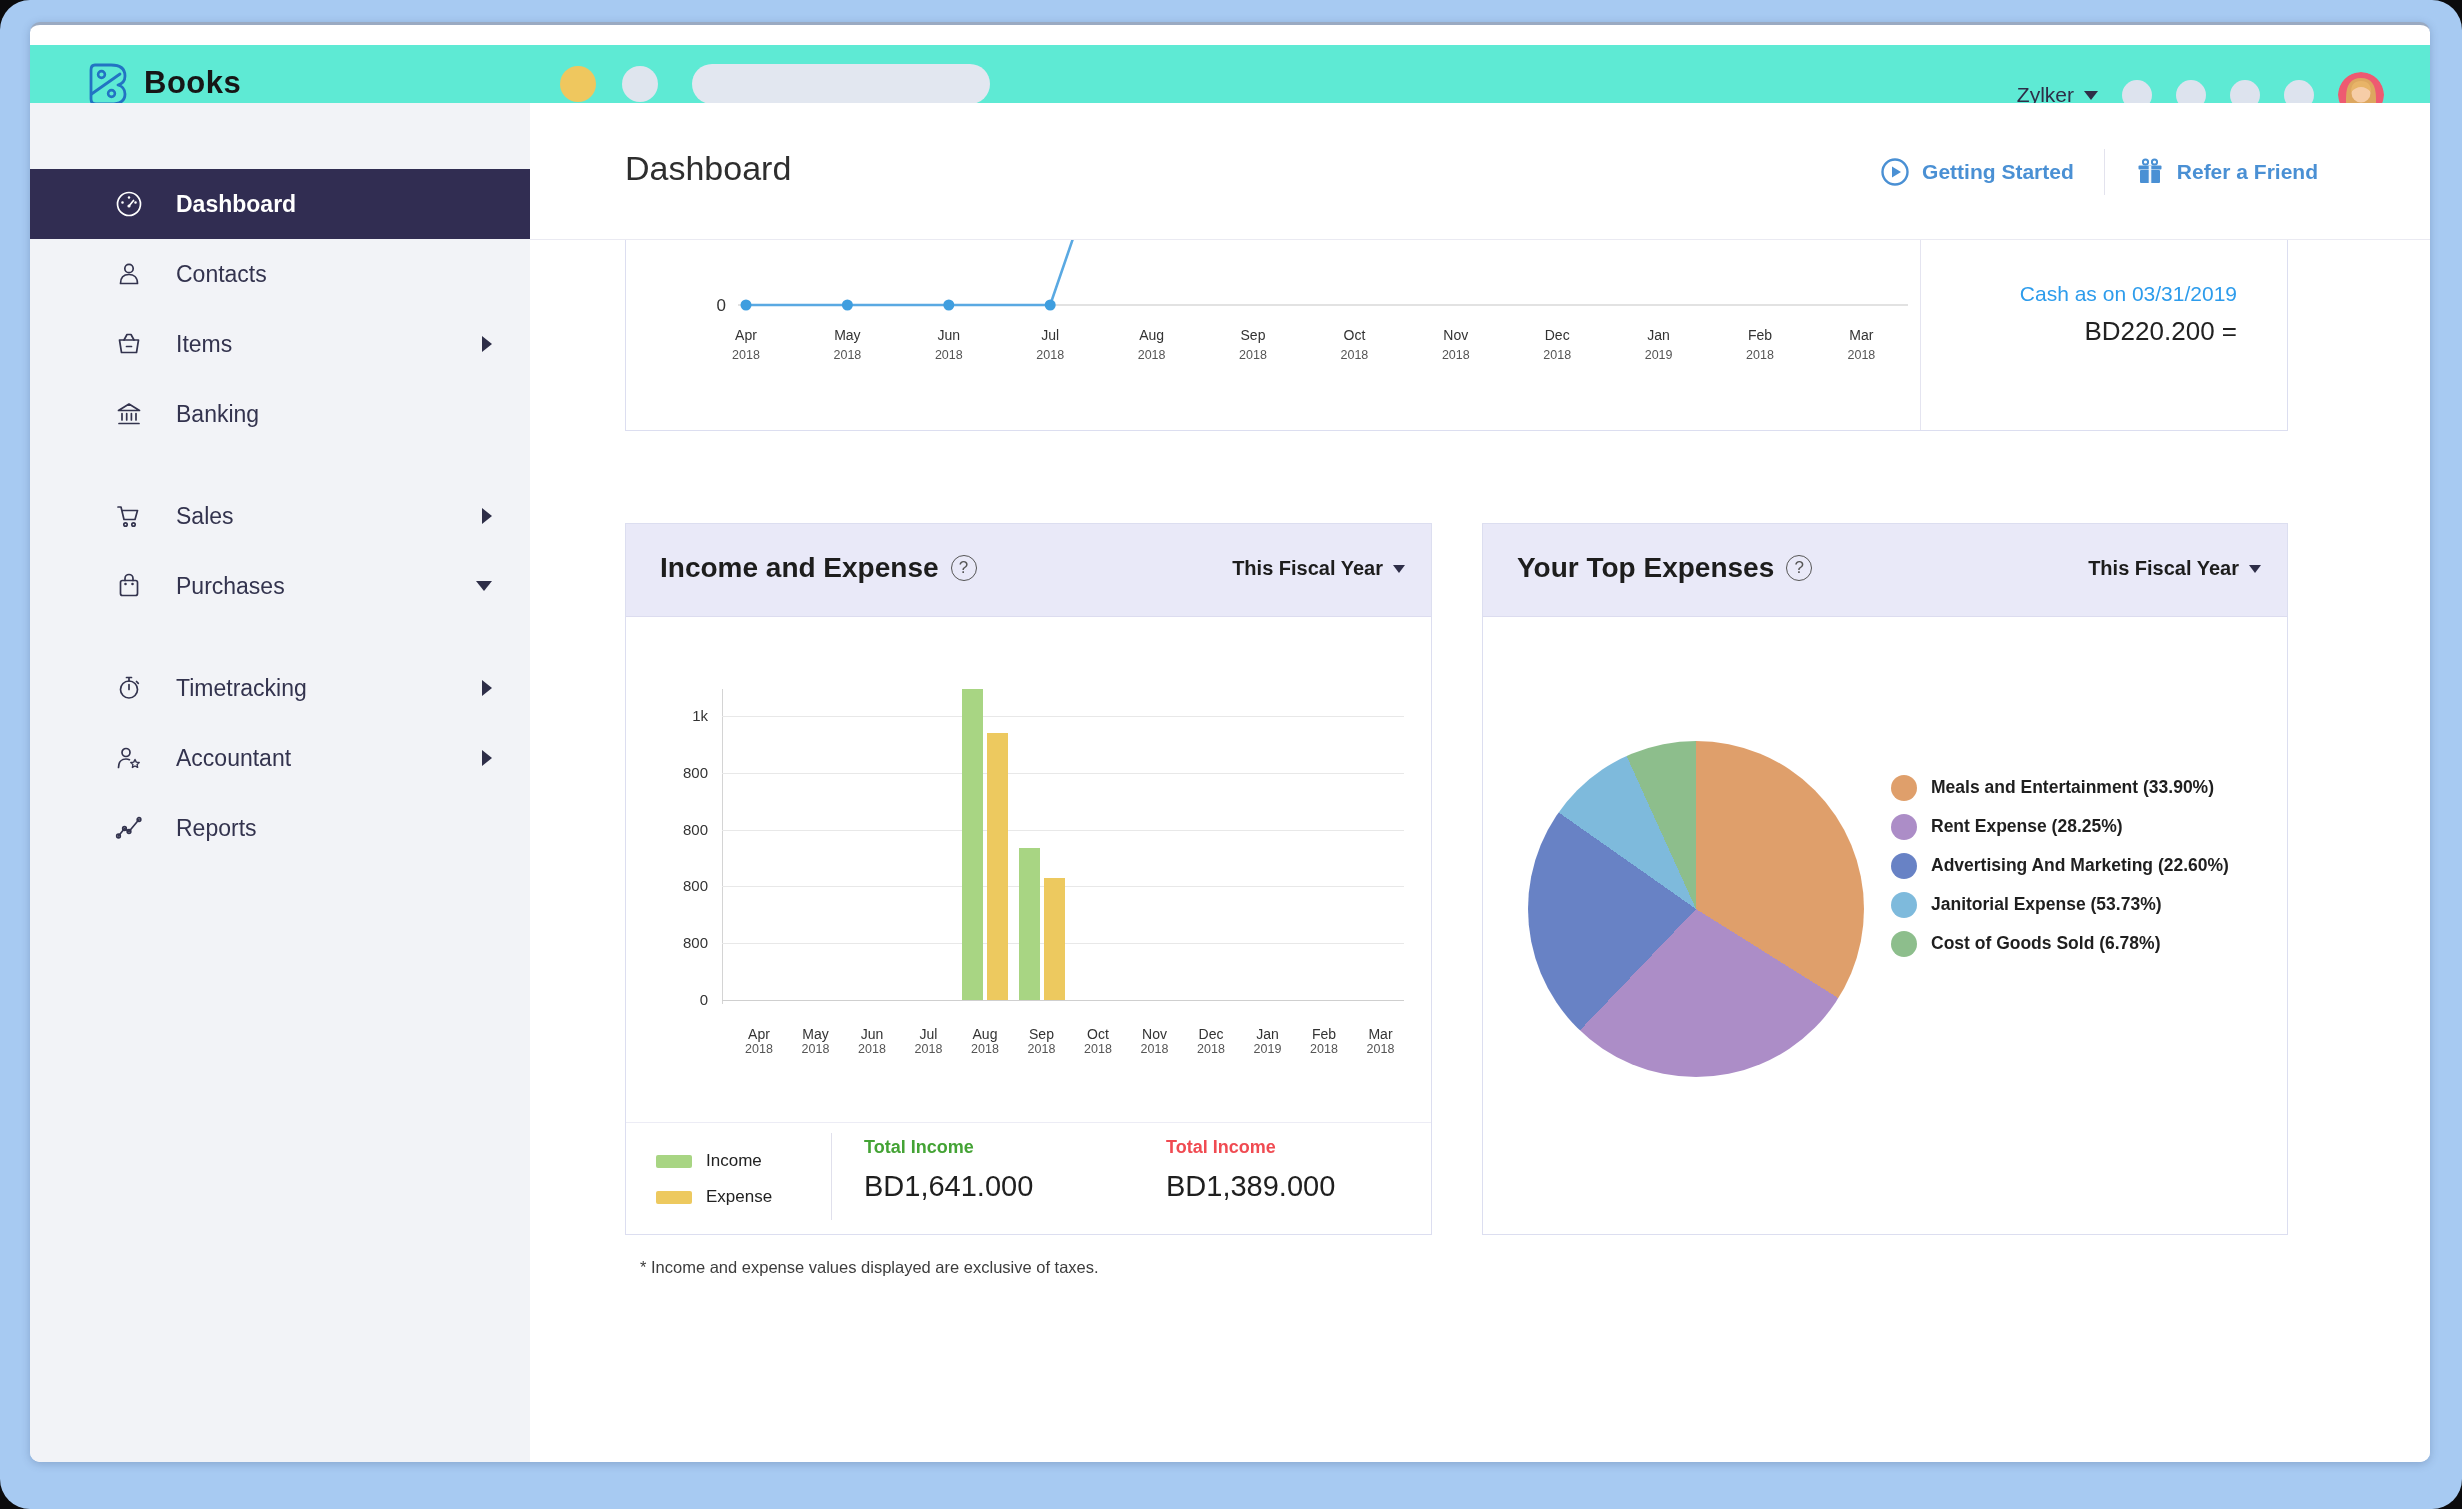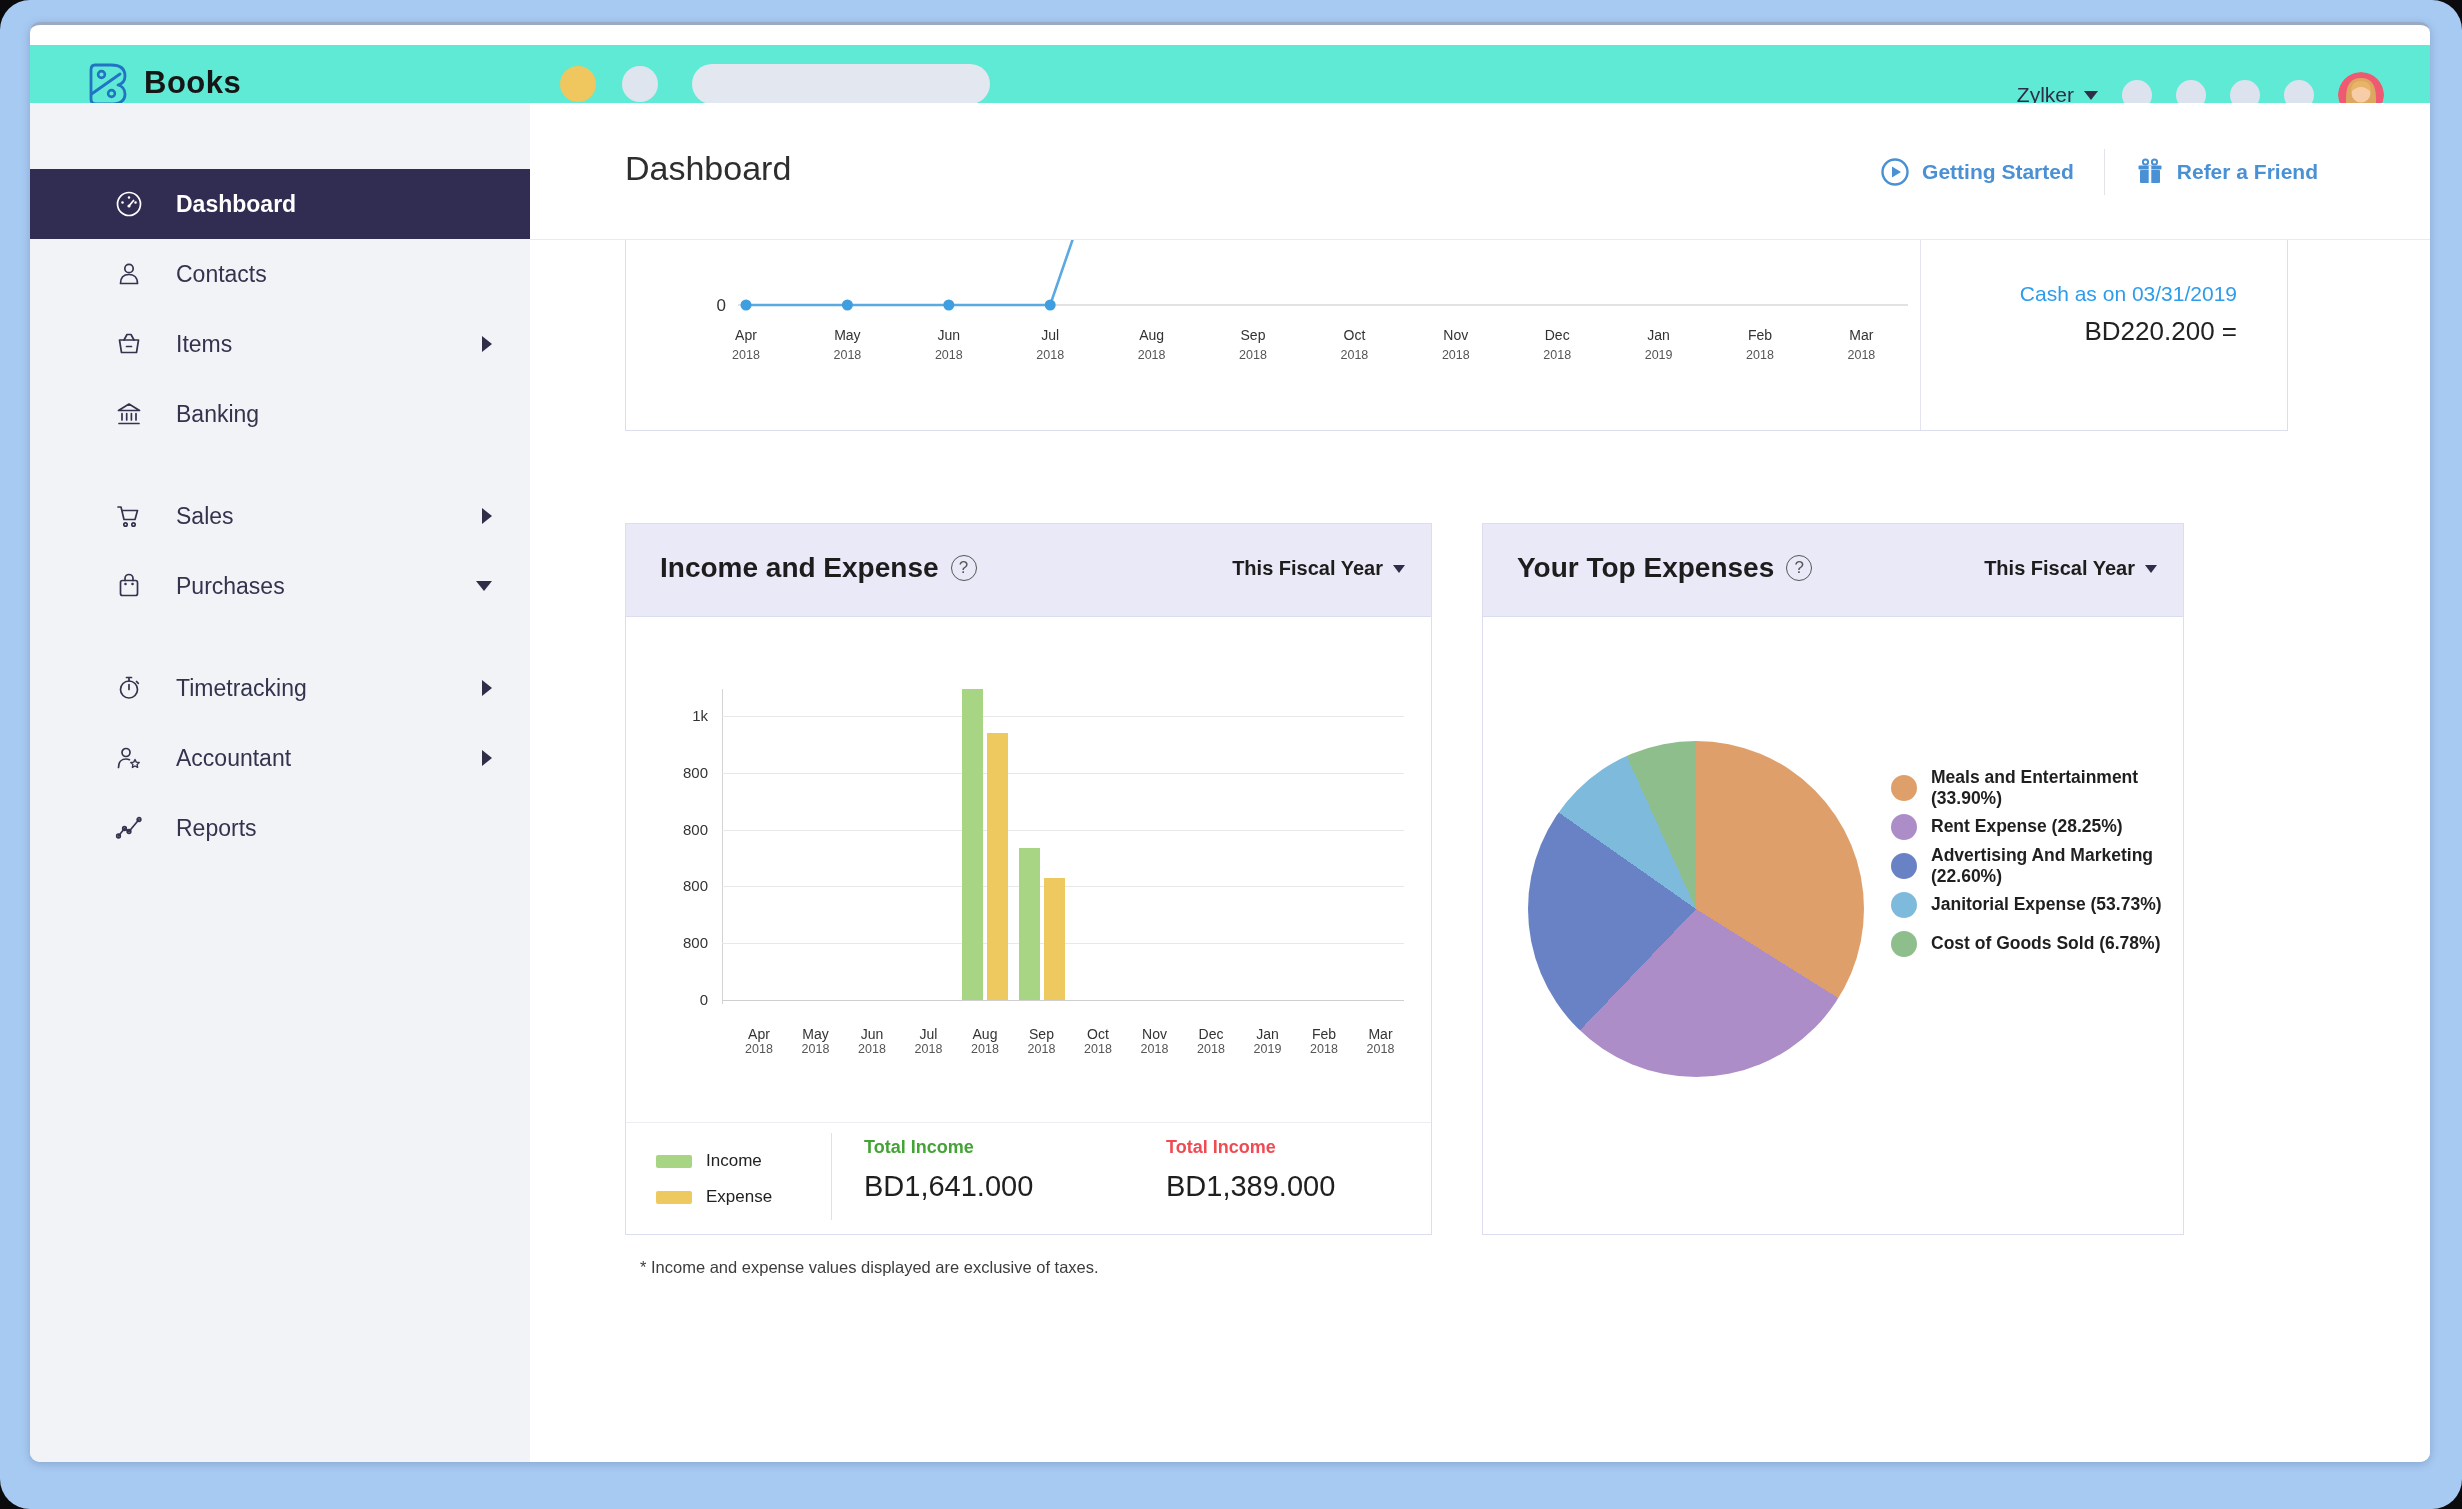--- a/index.html
+++ b/index.html
@@ -58,21 +58,21 @@
               border:1px solid #dcdef0; border-top:none; }
   .cf-chart { position:absolute; left:0; top:0; width:1294px; height:189px; }
   .cf-right { position:absolute; left:1294px; top:0; right:0; bottom:0; border-left:1px solid #e4e4f0;
               text-align:right; padding-right:50px; }
   .cf-label { margin-top:42px; color:#2d9cec; font-size:21px; }
   .cf-value { margin-top:10px; color:#222; font-size:26px; }
 
   
   .panel { position:absolute; top:283px; height:712px; border:1px solid #dcdef0; background:#fff; }
   .panel.ie  { left:95px;  width:807px; }
-  .panel.exp { left:952px; width:702px; }
+  .panel.exp { left:952px; width:806px; }
   .panel-header { position:relative; height:93px; background:#e9e9f8; border-bottom:1px solid #dcdcef; }
   .panel-title { position:absolute; left:34px; top:28px; font-size:28px; font-weight:bold; color:#1d1d1d;
                  display:flex; align-items:center; gap:12px; }
   .help { width:26px; height:26px; border-radius:50%; border:1.6px solid #555; color:#555; font-size:17px;
           font-weight:normal; display:flex; align-items:center; justify-content:center; cursor:pointer; }
   .period { position:absolute; right:26px; top:33px; display:flex; align-items:center; gap:10px;
             font-size:20px; font-weight:600; color:#1d1d1d; cursor:pointer; }
   .period .caret-down { border-left-width:6px; border-right-width:6px; border-top-width:8px; }
 
   

